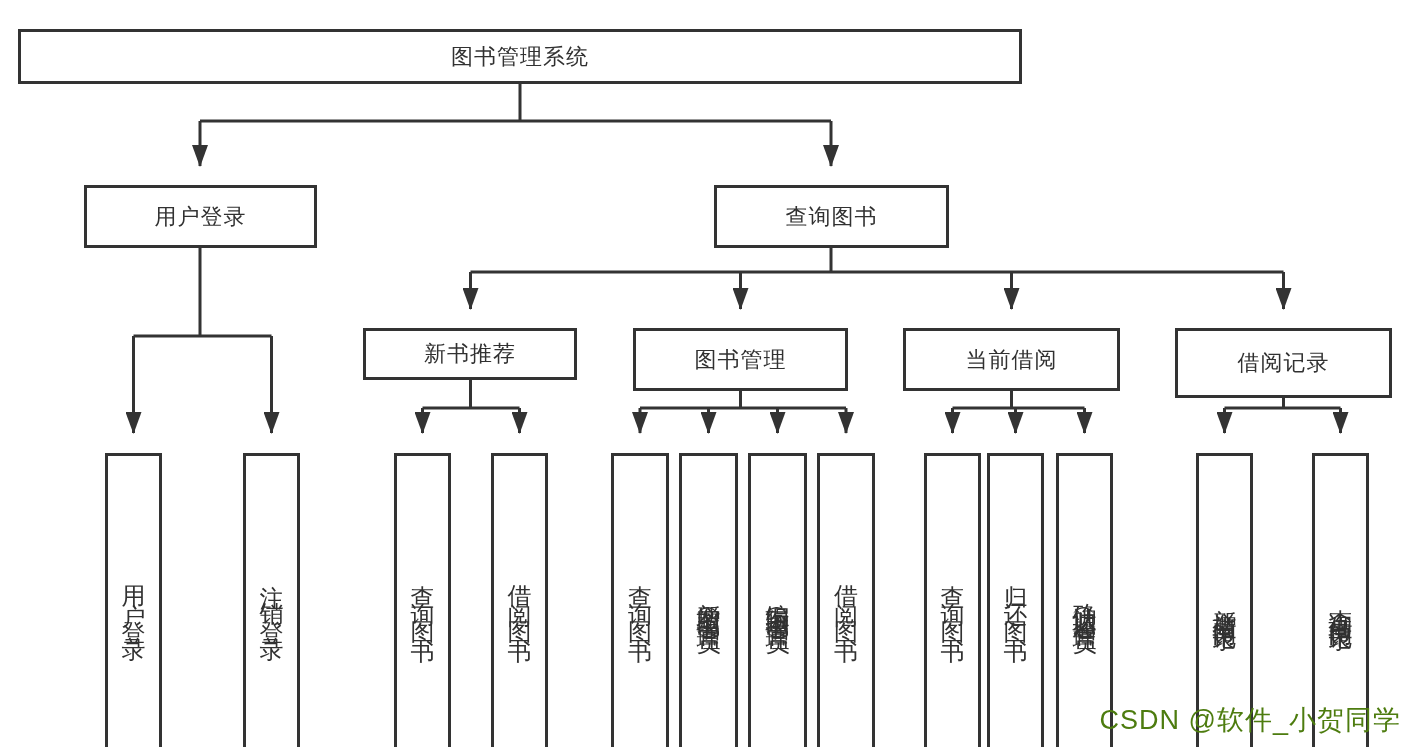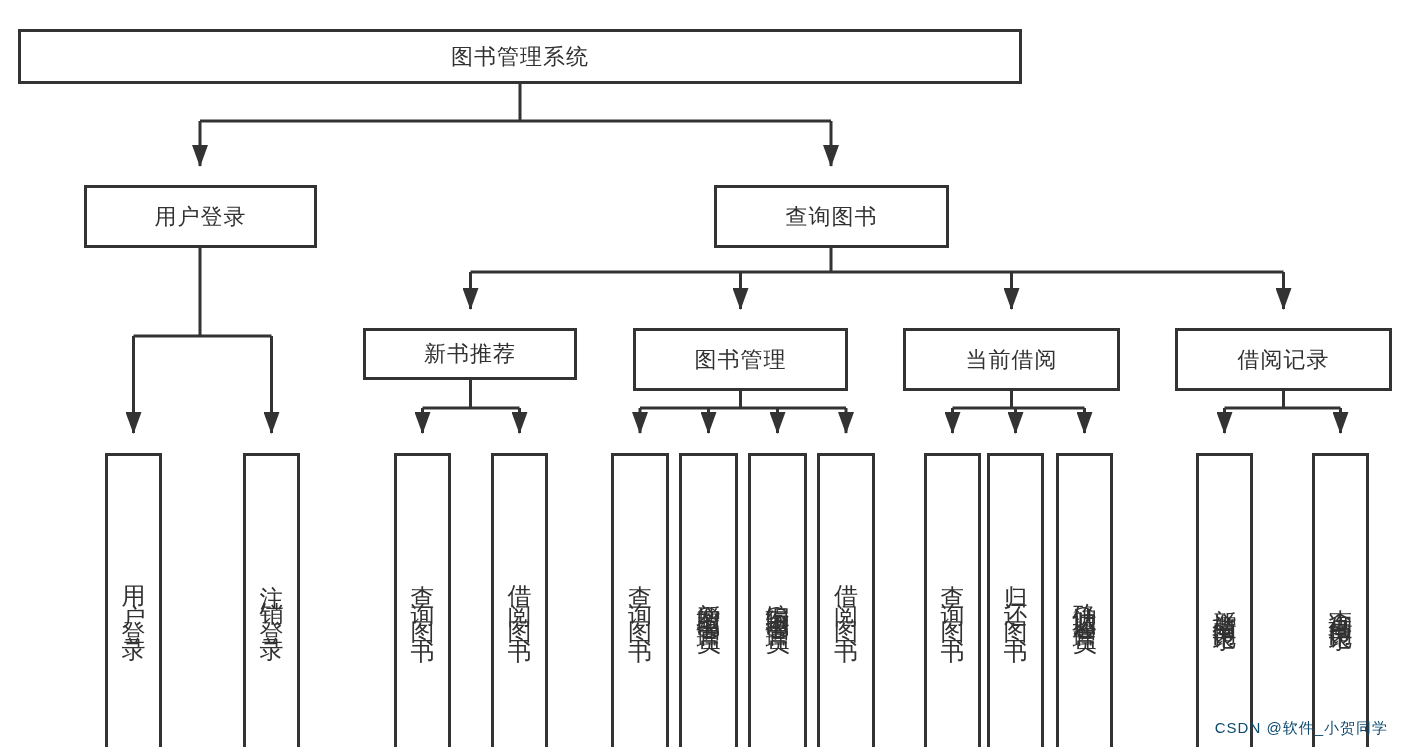--- a/index.html
+++ b/index.html
@@ -26,21 +26,21 @@
   }
   
   #n-root{left:18px;top:13px;width:1004px;height:55px;}
   
   #n-l2-0{left:84px;top:169px;width:233px;height:63px;}
   #n-l2-1{left:714px;top:169px;width:235px;height:63px;}
   
   #n-l3-0{left:363px;top:312px;width:214px;height:52px;}
   #n-l3-1{left:633px;top:312px;width:215px;height:63px;}
   #n-l3-2{left:903px;top:312px;width:217px;height:63px;font-family:Liberation Serif, serif;}
-  #n-l3-3{left:1175px;top:312px;width:217px;height:63px;}
+  #n-l3-3{left:1175px;top:312px;width:217px;height:70px;}
   
   .leaf{
     top:437px;height:298px;
     writing-mode:vertical-rl;
     font-size:24px;
     letter-spacing:4px;
     line-height:1;
   }
   .leaf.short{letter-spacing:18px;}
   #n-leaf-0{left:105px;width:57px;}
@@ -51,24 +51,24 @@
   #n-leaf-5{left:679px;width:59px;}
   #n-leaf-6{left:748px;width:59px;}
   #n-leaf-7{left:817px;width:58px;}
   #n-leaf-8{left:924px;width:57px;}
   #n-leaf-9{left:987px;width:57px;}
   #n-leaf-10{left:1056px;width:57px;}
   #n-leaf-11{left:1196px;width:57px;}
   #n-leaf-12{left:1312px;width:57px;}
   .watermark{
     position:absolute;
-    right:17px;bottom:9px;
+    right:4px;bottom:9px;
     z-index:3;
-    font-size:15px;
-    color:#0c4a6e;
+    font-size:27px;
+    color:#4d7c0f;
     letter-spacing:1px;
     white-space:nowrap;
   }
 </style>
 </head>
 <body>
 
 <div class="canvas">
 
   <svg class="connectors" width="1405" height="747" viewBox="0 0 1405 747" aria-hidden="true">

